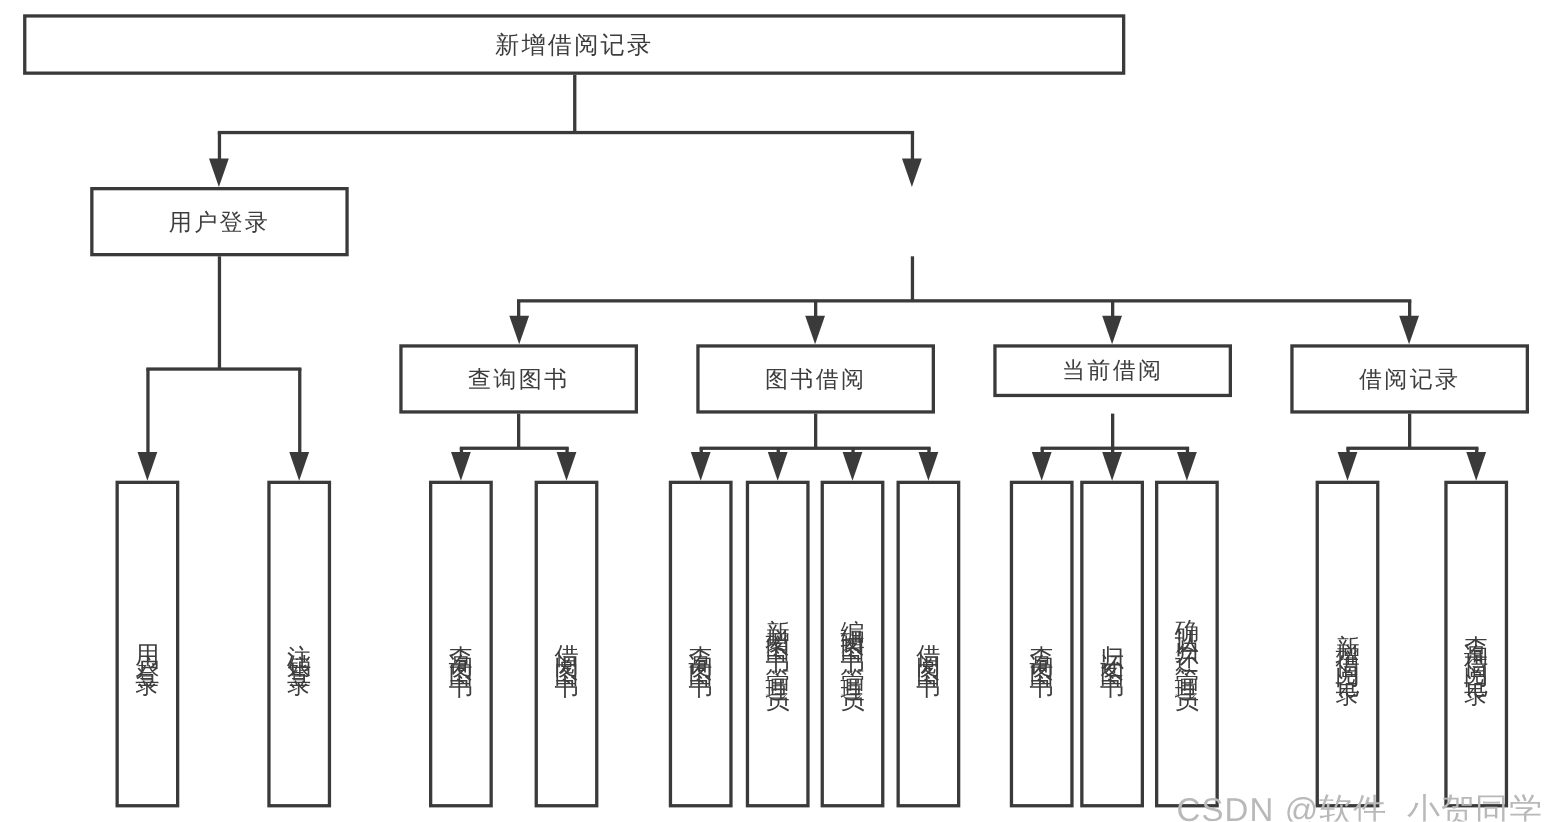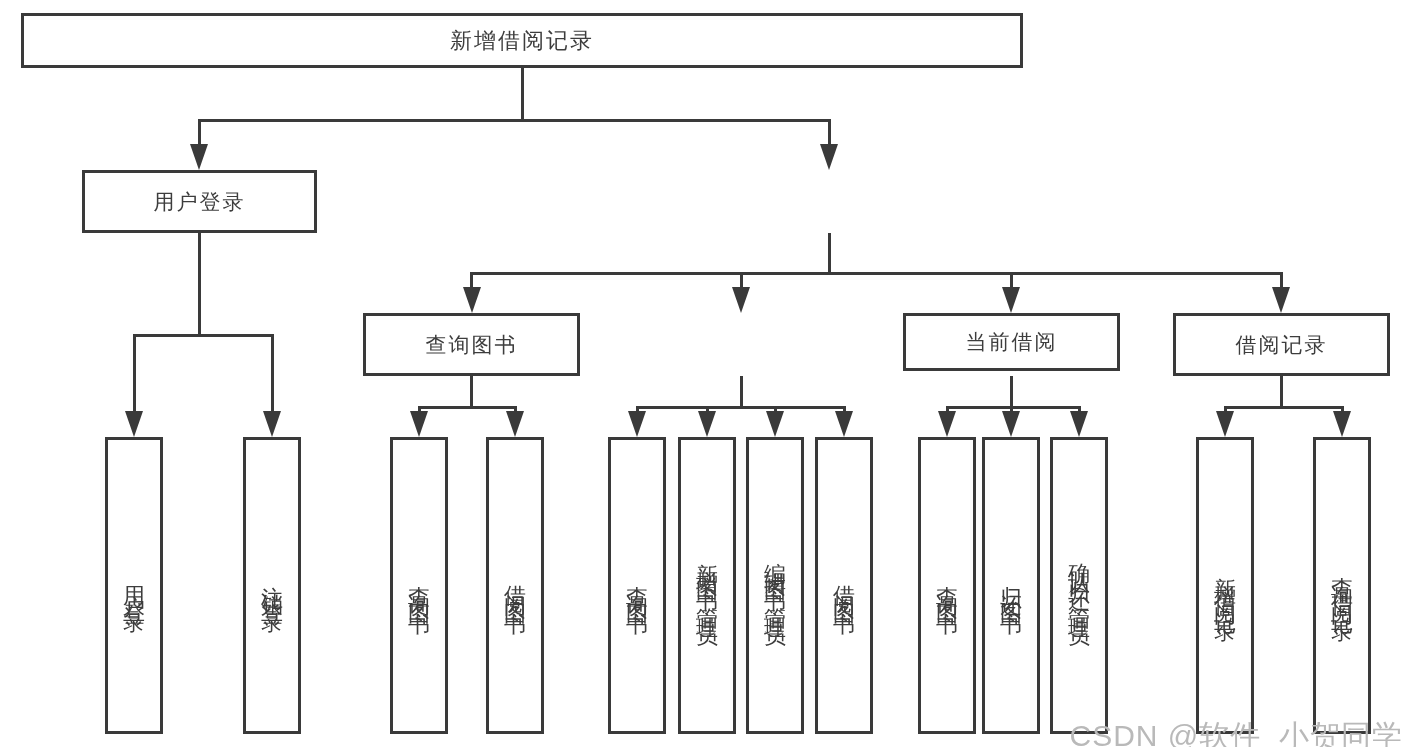--- a/index.html
+++ b/index.html
@@ -47,21 +47,24 @@
     <span class="hlabel">新增借阅记录</span>
   </div>
 
   <div class="box" style="left:82px;top:170px;width:235px;height:63px;">
     <span class="hlabel">用户登录</span>
   </div>
 
   <div class="box" style="left:363px;top:313px;width:217px;height:63px;">
     <span class="hlabel">查询图书</span>
   </div>
-  <div class="box" style="left:903px;top:313px;width:217px;height:58px;">
+  <div class="box" style="left:633px;top:313px;width:217px;height:63px;">
+    <span class="hlabel">图书借阅</span>
+  </div>
+  <div class="box" style="left:903px;top:313px;width:217px;height:48px;">
     <span class="hlabel">当前借阅</span>
   </div>
   <div class="box" style="left:1173px;top:313px;width:217px;height:63px;">
     <span class="hlabel">借阅记录</span>
   </div>
 
   <div class="box vbox" style="left:105px;">
     <span class="vlabel">用户登录</span>
   </div>
   <div class="box vbox" style="left:243px;">

